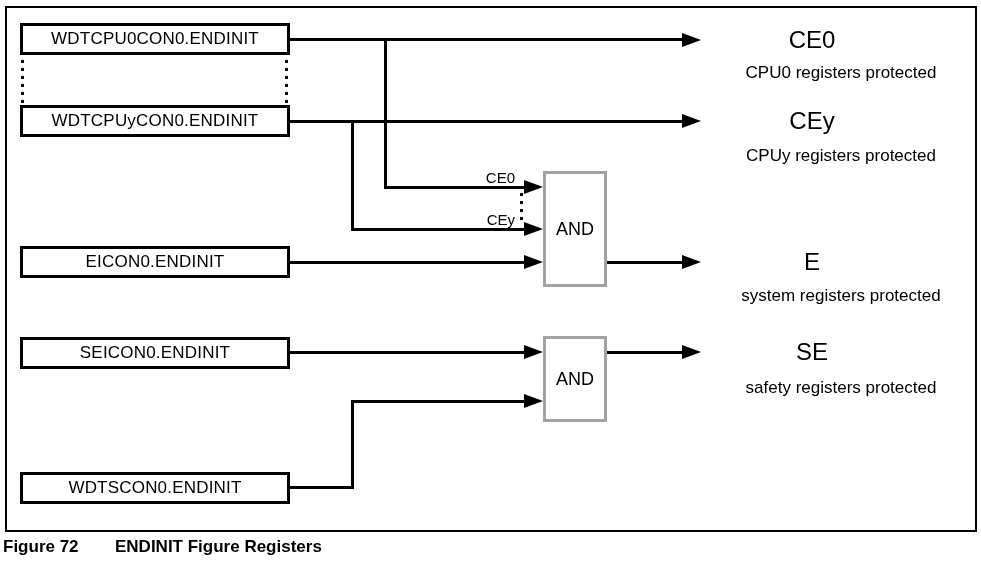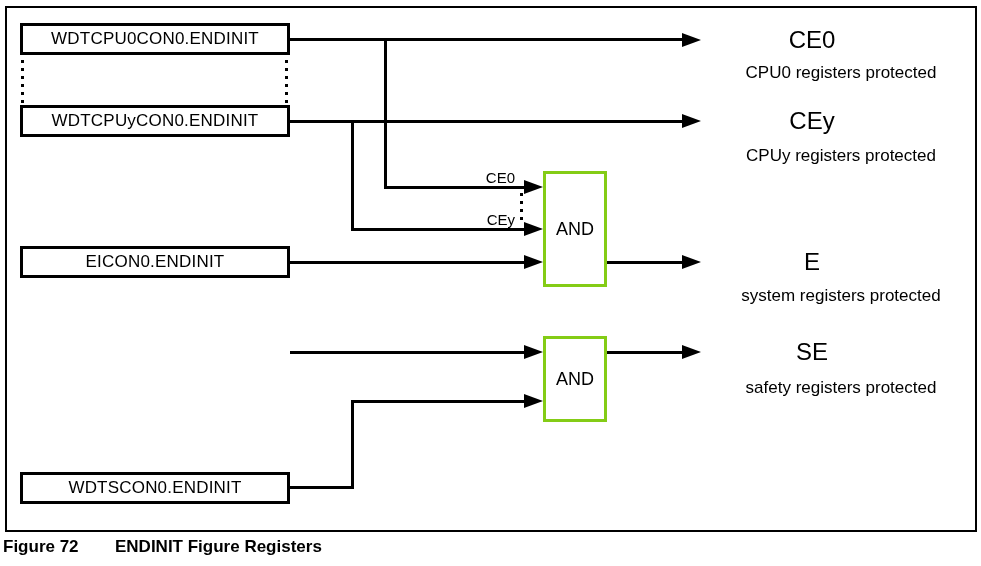--- a/index.html
+++ b/index.html
@@ -62,21 +62,21 @@
   }
   .vdots {
     position: absolute;
     width: 3px;
     background: repeating-linear-gradient(to bottom, #000000 0 3px, transparent 3px 8px);
     z-index: 1;
   }
   .gate {
     position: absolute;
     width: 64px;
-    border: 3px solid #84cc16;
+    border: 3px solid #a3a3a3;
     box-sizing: border-box;
     background: #ffffff;
     display: flex;
     align-items: center;
     justify-content: center;
     font-size: 18px;
     z-index: 3;
   }
   .wirelabel {
     position: absolute;
@@ -132,20 +132,23 @@
 
   <div class="regbox" style="top:23px">
     <span>WDTCPU0CON0.ENDINIT</span>
   </div>
   <div class="regbox" style="top:105px">
     <span>WDTCPUyCON0.ENDINIT</span>
   </div>
   <div class="regbox" style="top:246px">
     <span>EICON0.ENDINIT</span>
   </div>
+  <div class="regbox" style="top:337px">
+    <span>SEICON0.ENDINIT</span>
+  </div>
   <div class="regbox" style="top:472px">
     <span>WDTSCON0.ENDINIT</span>
   </div>
 
   <div class="vdots" style="left:21px;  top:60px; height:44px;"></div>
   <div class="vdots" style="left:285px; top:60px; height:44px;"></div>
 
   <div class="hline" style="left:290px; top:38px; width:392px;"></div>
   <div class="arr" style="left:682px; top:33px;"></div>
 

